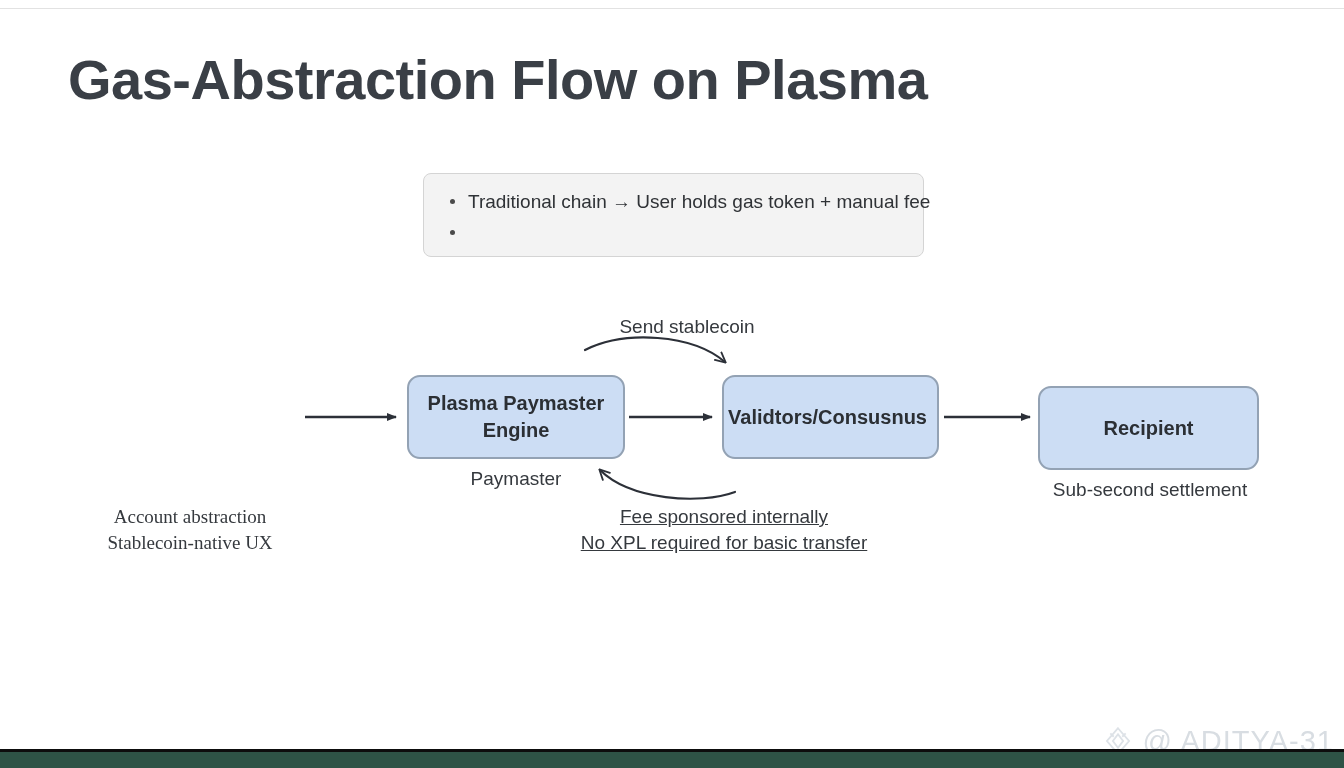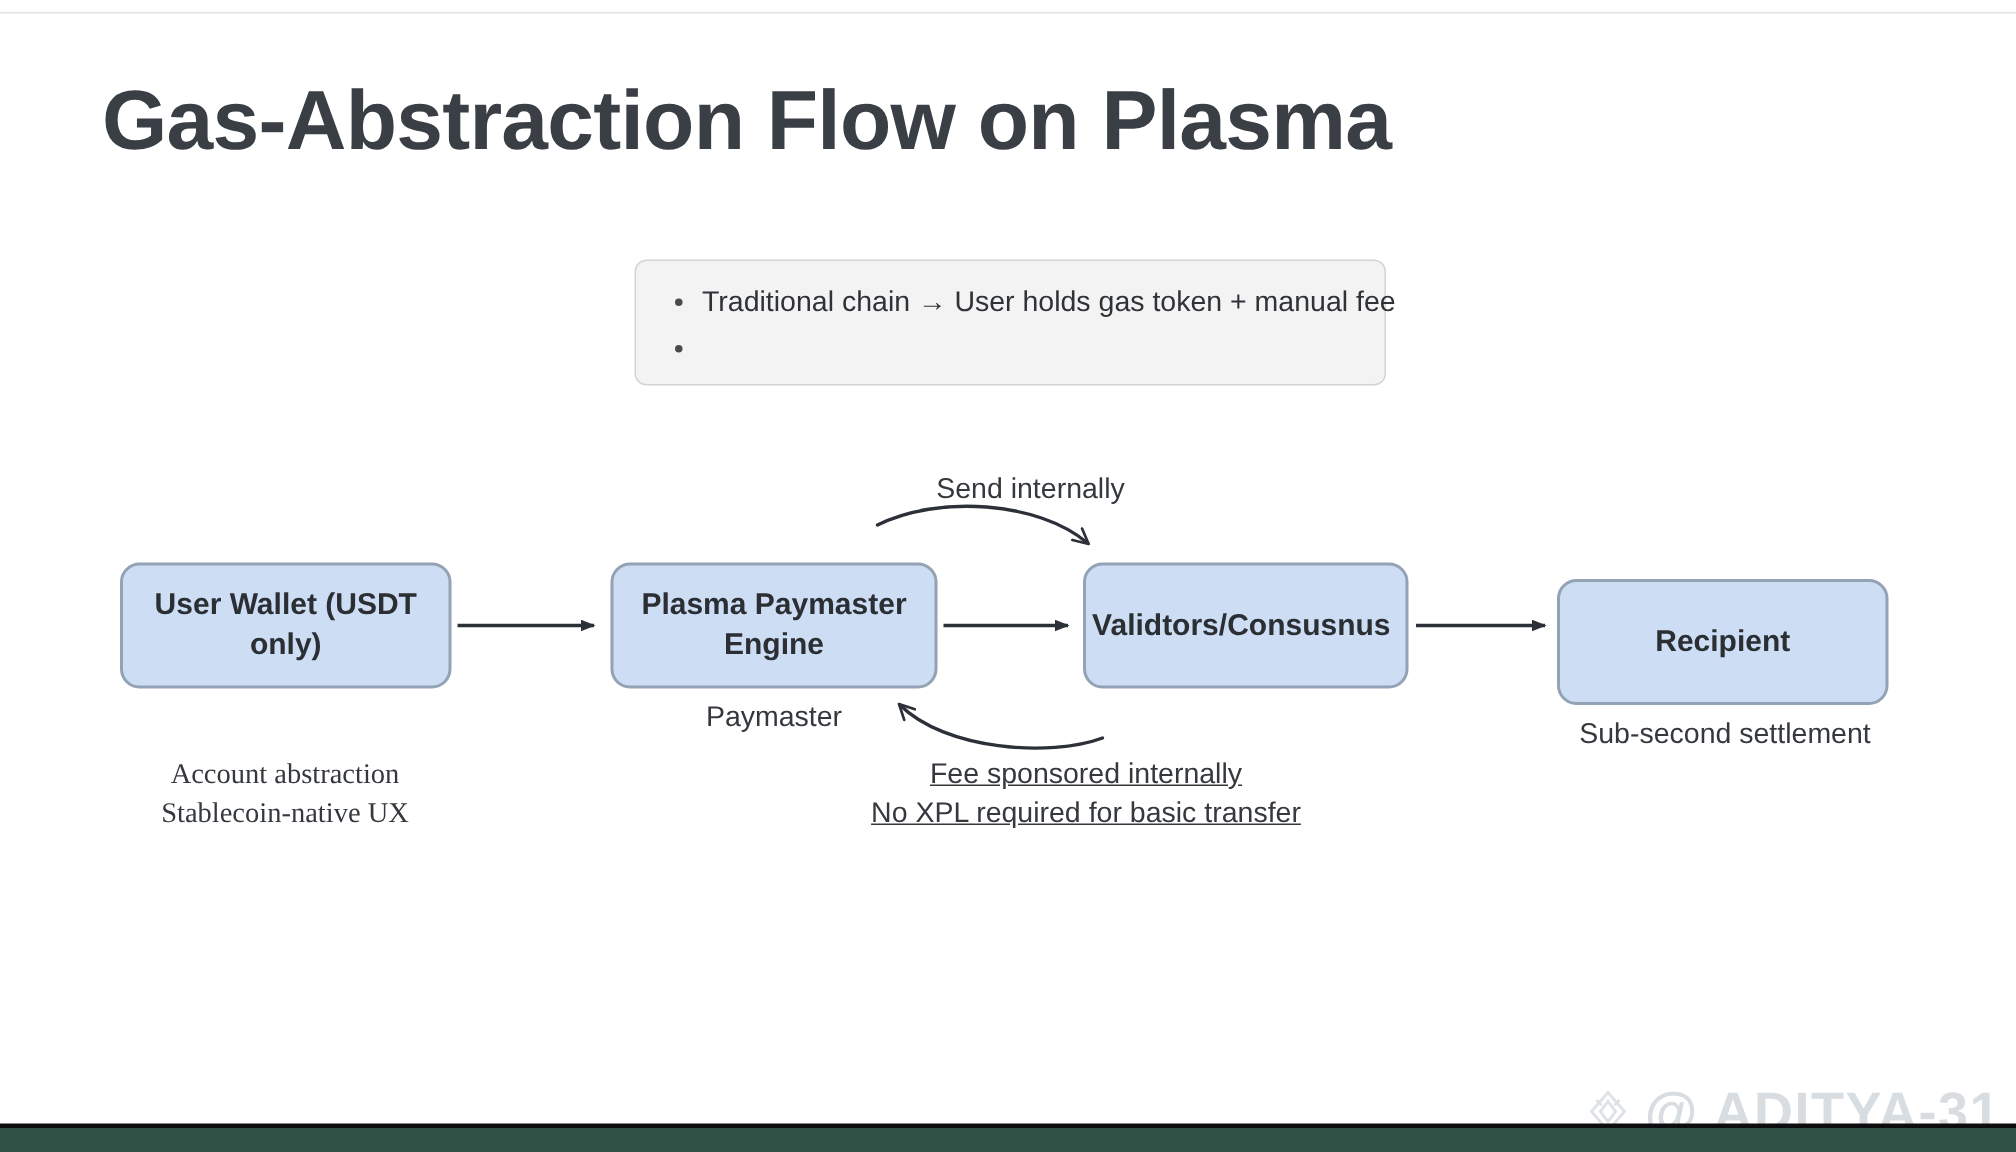--- a/index.html
+++ b/index.html
@@ -153,24 +153,24 @@
 
   
   .watermark {
     position: absolute;
     right: 10px;
     top: 724px;
     display: flex;
     align-items: center;
     gap: 8px;
     color: #d8dde2;
-    font-size: 36px;
+    font-size: 29px;
     line-height: 34px;
     letter-spacing: 1px;
-    font-weight: 700;
+    font-weight: 400;
   }
   .watermark .wm-logo { width: 34px; height: 34px; display: block; }
   .watermark .wm-text { white-space: nowrap; }
 </style>
 </head>
 <body>
 
 <div id="slide">
 
   <div class="top-rule"></div>
@@ -182,34 +182,31 @@
       <li>
         <span class="dot"></span>
         <span>Traditional chain → User holds gas token + manual fee</span>
       </li>
       <li>
         <span class="dot"></span>
       </li>
     </ul>
   </div>
 
-  <div class="node" id="node-wallet">
-    <span>User Wallet (USDT only)</span>
-  </div>
   <div class="node" id="node-paymaster">
     <span>Plasma Paymaster Engine</span>
   </div>
   <div class="node" id="node-validator">
     <span>Validtors/Consusnus</span>
   </div>
   <div class="node" id="node-recipient">
     <span>Recipient</span>
   </div>
 
-  <div id="lbl-send">Send internally</div>
+  <div id="lbl-send">Send stablecoin</div>
 
   <div class="caption" id="cap-wallet">Account abstraction
 Stablecoin-native UX</div>
   <div class="caption" id="cap-paymaster">Paymaster</div>
   <div class="caption" id="cap-fee">Fee sponsored internally
 No XPL required for basic transfer</div>
   <div class="caption" id="cap-recipient">Sub-second settlement</div>
 
   <svg id="arrows" viewBox="0 0 1344 768">
     <defs>

